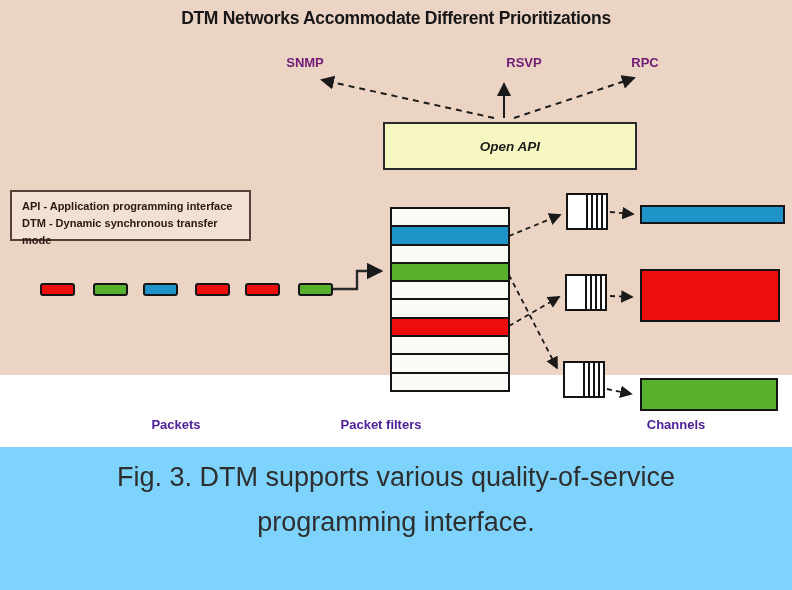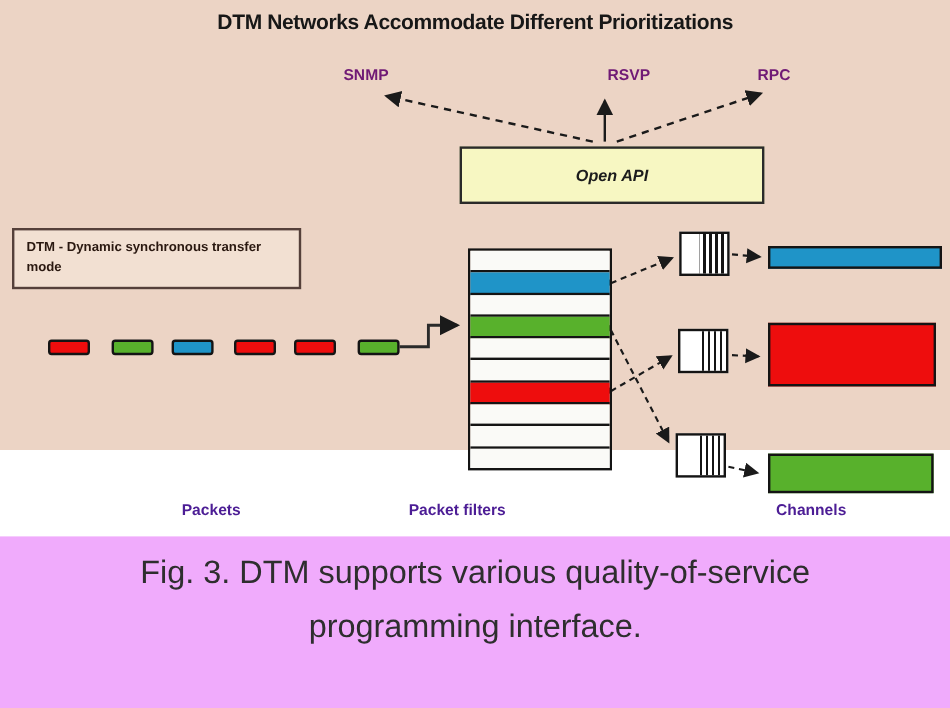--- a/index.html
+++ b/index.html
@@ -112,20 +112,21 @@
       <g>
         <line x1="607" y1="389" x2="631" y2="394" stroke="#1a1a1a" stroke-width="1.8" stroke-dasharray="5,4" marker-end="url(#ah)"></line>
       </g>
     </svg>
 
     <div class="api-box" style="background: rgb(247, 247, 194);">
       <span>Open API</span>
     </div>
 
     <div class="legend" style="background: rgb(242, 224, 210);">
+      <div>API - Application programming interface</div>
       <div>DTM - Dynamic synchronous transfer mode</div>
     </div>
 
     <div>
         <div class="packet" style="left: 40px; background: rgb(238, 13, 13);"></div>
         <div class="packet" style="left: 93px; background: rgb(88, 177, 44);"></div>
         <div class="packet" style="left: 143px; background: rgb(31, 148, 200);"></div>
         <div class="packet" style="left: 195px; background: rgb(238, 13, 13);"></div>
         <div class="packet" style="left: 245px; background: rgb(238, 13, 13);"></div>
         <div class="packet" style="left: 298px; background: rgb(88, 177, 44);"></div>
@@ -156,18 +157,18 @@
 
     <div class="channel channel-0" style="background: rgb(31, 148, 200); height: 19px;"></div>
     <div class="channel channel-1" style="background: rgb(238, 13, 13); height: 53px;"></div>
     <div class="channel channel-2" style="background: rgb(88, 177, 44); height: 33px;"></div>
 
     <div class="axis-label axis-packets">Packets</div>
     <div class="axis-label axis-filters">Packet filters</div>
     <div class="axis-label axis-channels">Channels</div>
   </div>
 
-  <div class="caption" style="background: #f0abfc;">
+  <div class="caption" style="background: #7dd3fc;">
     <div>Fig. 3. DTM supports various quality-of-service</div>
     <div>programming interface.</div>
   </div>
 
 </div>
 
 </body></html>

